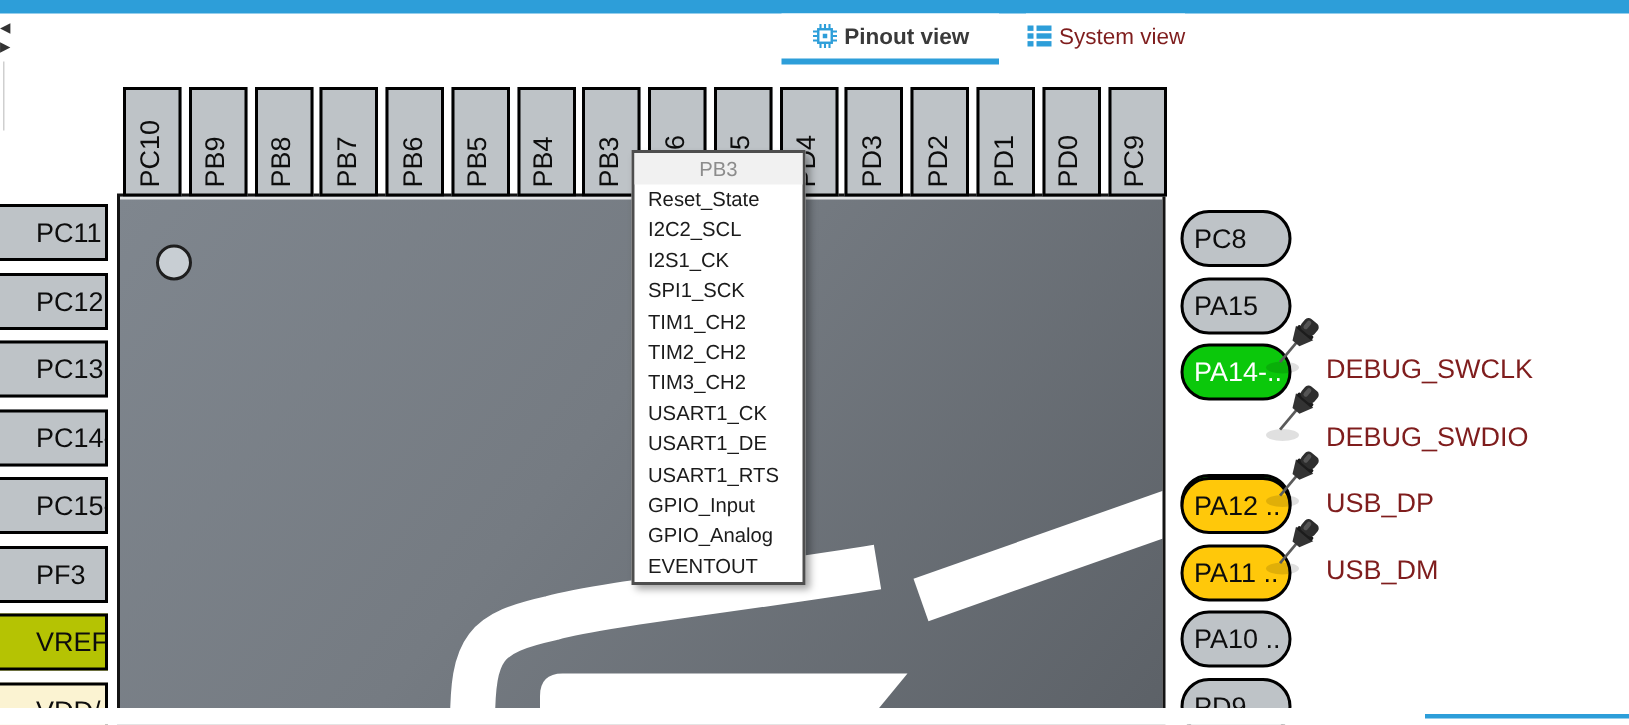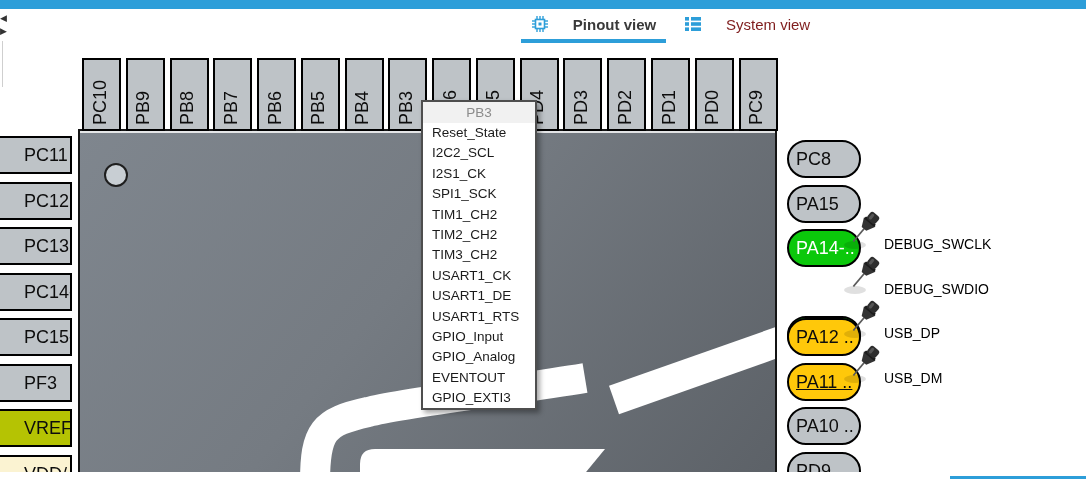--- a/index.html
+++ b/index.html
@@ -3,21 +3,21 @@
 <meta charset="utf-8">
 <style>
   html,body{margin:0;padding:0;background:#fff;}
   .stage{position:relative;width:1086px;height:483px;overflow:hidden;background:#fff;
          font-family:"Liberation Sans",sans-serif;}
 
   
   .top-accent{position:absolute;left:0;top:0;width:1086px;height:9px;background:#2D9ED9;z-index:50;}
 
   
-  .tab{position:absolute;top:9px;height:30px;display:flex;align-items:center;gap:24px;z-index:50;cursor:pointer;background:#fff;}
+  .tab{position:absolute;top:9px;height:30px;display:flex;align-items:center;gap:4px;z-index:50;cursor:pointer;background:#fff;}
   .tab-pinout{left:521px;width:145px;justify-content:center;}
   .tab-system{left:684px;}
   .tab-pinout .tab-label{font-size:15px;font-weight:bold;color:#3A3A3A;}
   .tab-system .tab-label{font-size:15px;color:#7f1d1d;}
   .tab-underline{position:absolute;left:0;bottom:-4px;width:100%;height:4px;background:#2D9ED9;}
 
   
   .splitter{position:absolute;left:0;top:9px;width:8px;height:130px;z-index:45;}
   .spl-arrow{position:absolute;left:0;width:8px;height:11px;font-size:9px;line-height:11px;color:#333;cursor:pointer;}
   .spl-arrow.a1{top:4px;}
@@ -44,21 +44,21 @@
   .c-vref{background:#B5C303;}
   .c-power{background:#FBF3D2;}
 
   .pin-top{top:58px;width:39px;height:73px;}
   .pin-top .lbl{position:absolute;bottom:4px;left:calc(50% + 9px);transform:rotate(-90deg);
                 transform-origin:0 100%;white-space:nowrap;}
   .pin-left{left:-14px;width:86px;height:38px;line-height:34px;padding-left:36px;}
   .pin-right{left:787px;width:74px;height:38px;line-height:34px;padding-left:7px;border-radius:19px;}
 
   
-  .signal{position:absolute;left:884px;height:24px;font-size:14px;color:#000000;z-index:12;white-space:nowrap;}
+  .signal{position:absolute;left:884px;height:24px;font-size:18px;color:#7f1d1d;z-index:12;white-space:nowrap;}
 
   
   .pushpin{position:absolute;left:842px;width:42px;height:42px;z-index:20;cursor:pointer;}
 
   
   .menu{position:absolute;left:421px;top:100px;width:116px;box-sizing:border-box;
         background:#fff;border:2px solid #4E4E4E;z-index:30;
         box-shadow:3px 3px 5px rgba(0,0,0,0.35);}
   .menu-header{height:21px;line-height:21px;text-align:center;background:#F1F1F1;color:#8C8C8C;font-size:13.5px;}
   .menu ul{list-style:none;margin:0;padding:0;}
@@ -186,21 +186,21 @@
       <div class="pin pin-left c-default" style="top: 363.5px;">PF3</div>
       <div class="pin pin-left c-vref" style="top: 409px;">VREF+</div>
       <div class="pin pin-left c-power" style="top: 454.5px;">VDD/</div>
     </div>
   <div id="right-pins">
       <div class="pin pin-right c-default" style="top: 140px;">PC8</div>
       <div class="pin pin-right c-default" style="top: 184.5px;">PA15</div>
       <div class="pin pin-right c-ok" style="top: 229px;">PA14-..</div>
       <div class="pin pin-right c-ok" style="top: 278px; margin-top: 38px;">PA13</div>
       <div class="pin pin-right c-warn" style="top: 318px;">PA12 ..</div>
-      <div class="pin pin-right c-warn" style="top: 362.5px; text-decoration: underline;">PA11 ..</div>
+      <div class="pin pin-right c-warn" style="top: 362.5px;">PA11 ..</div>
       <div class="pin pin-right c-default" style="top: 407px;">PA10 ..</div>
       <div class="pin pin-right c-default" style="top: 451.5px;">PD9</div>
     </div>
   <div id="signals">
       <div class="signal" style="top: 236px;">DEBUG_SWCLK</div>
       <div class="signal" style="top: 280.5px;">DEBUG_SWDIO</div>
       <div class="signal" style="top: 325px;">USB_DP</div>
       <div class="signal" style="top: 369.5px;">USB_DM</div>
     </div>
   <div id="pushpins">
@@ -255,20 +255,19 @@
         <li class="">SPI1_SCK</li>
         <li class="">TIM1_CH2</li>
         <li class="">TIM2_CH2</li>
         <li class="">TIM3_CH2</li>
         <li class="">USART1_CK</li>
         <li class="">USART1_DE</li>
         <li class="">USART1_RTS</li>
         <li class="">GPIO_Input</li>
         <li class="">GPIO_Analog</li>
         <li class="">EVENTOUT</li>
-        <li class="">GPIO_EXTI3</li>
       </ul>
   </div>
 
   <div class="bottom-strip"></div>
   <div class="bottom-accent"></div>
 
 </div>
 
 </body></html>

